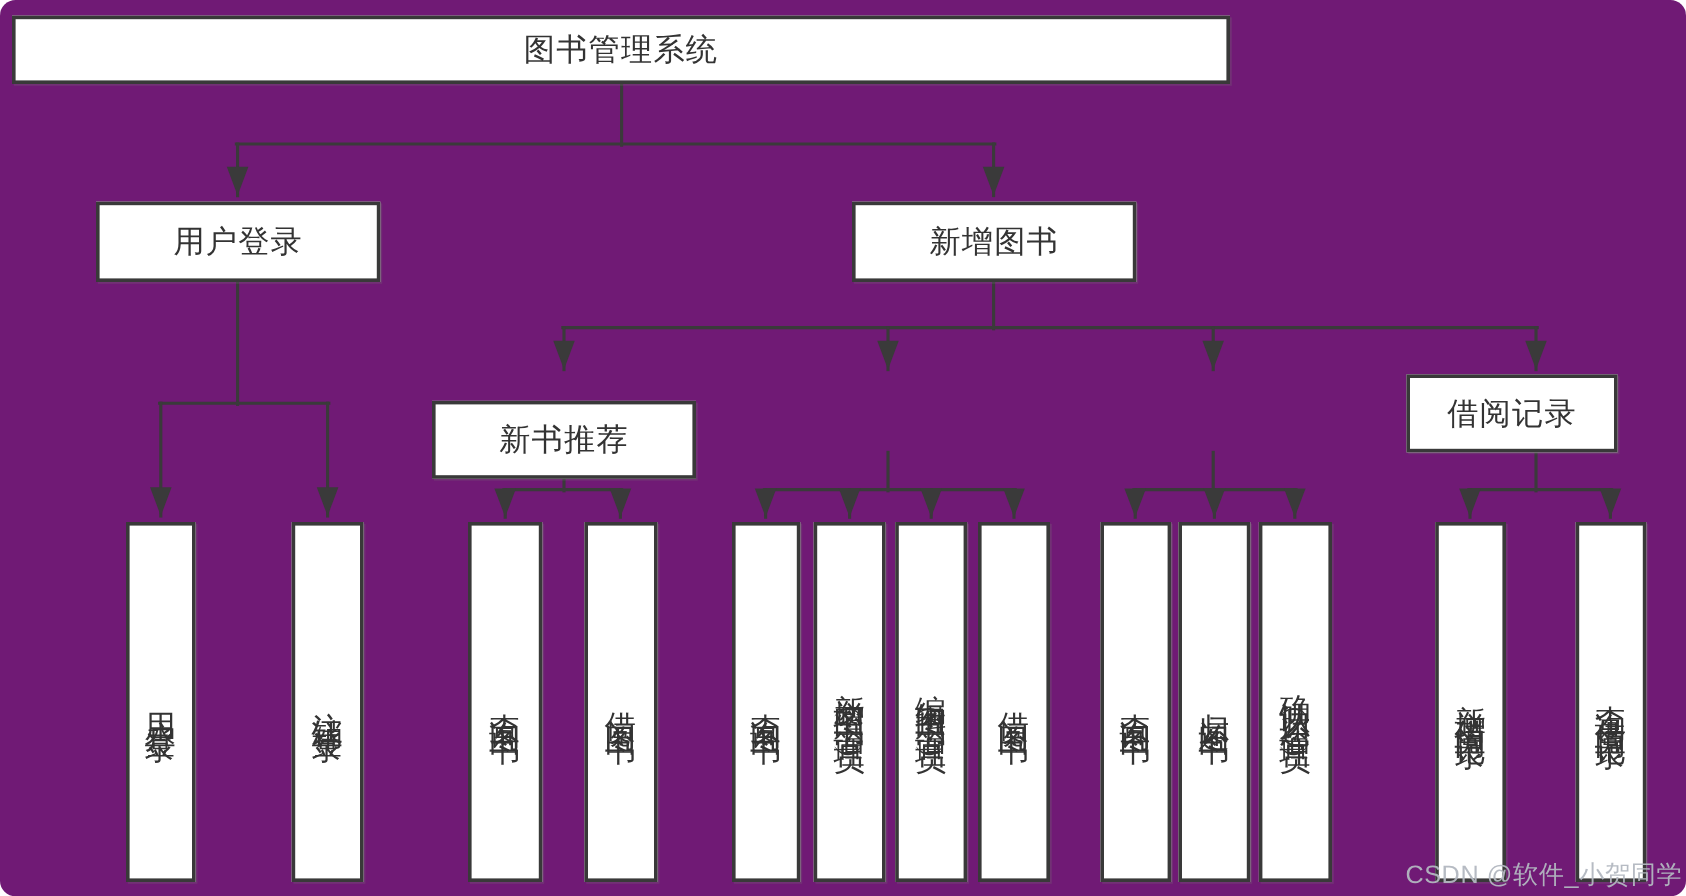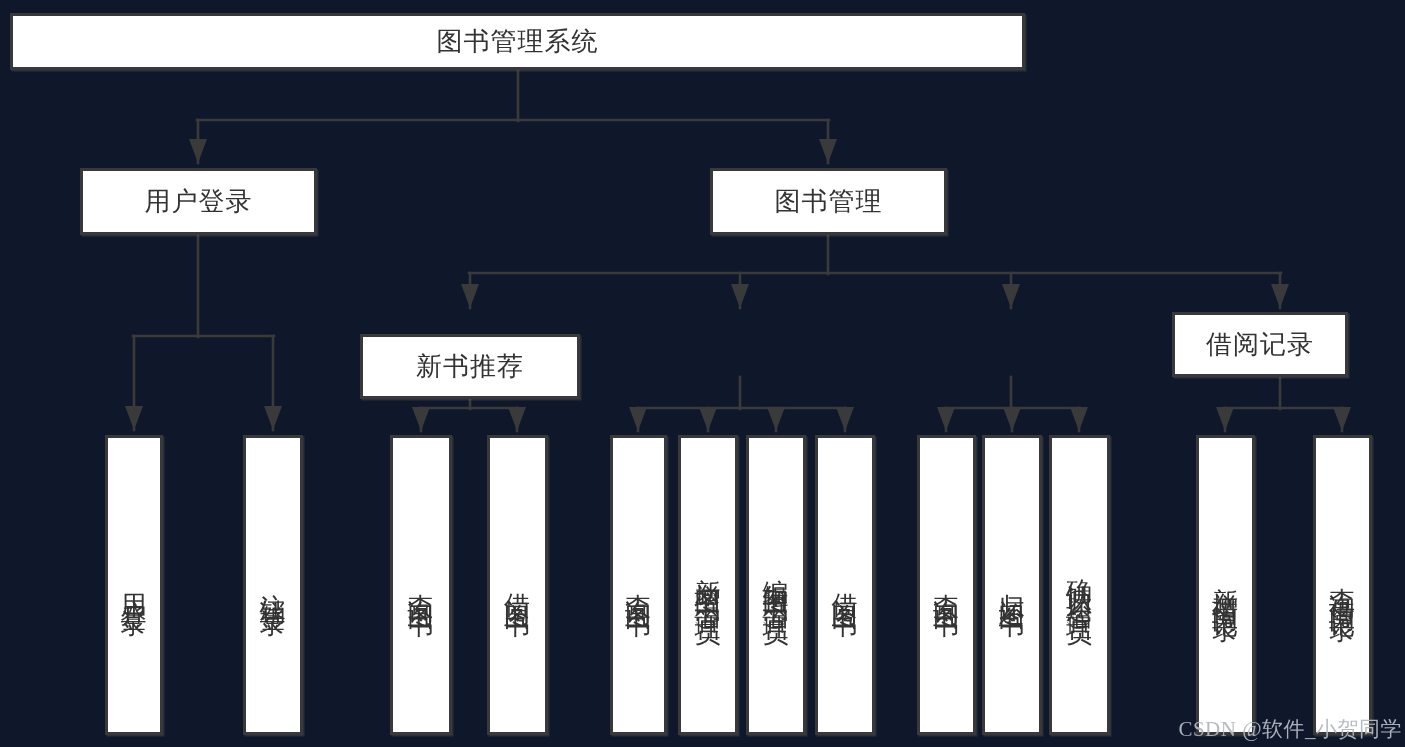--- a/index.html
+++ b/index.html
@@ -1,37 +1,38 @@
 <!DOCTYPE html>
 <html><head>
 <meta charset="utf-8">
 <style>
   html, body { margin:0; padding:0; background:#ffffff; }
   .stage {
     position:relative; width:1405px; height:747px;
-    background:#0f172a; overflow:hidden;
+    background:#701a75; overflow:hidden;
     font-family:"Liberation Sans", sans-serif;
+    border-radius:13px;
   }
   svg.connectors { position:absolute; left:0; top:0; z-index:1; }
   svg.connectors line { stroke:#3a3a3a; stroke-width:2.6; stroke-linecap:square; }
   .node {
     position:absolute; box-sizing:border-box; z-index:2;
     border:3px solid #393939; background:#ffffff; color:#333333;
     display:flex; align-items:center; justify-content:center;
     box-shadow:1.5px 1.5px 0 rgba(120,120,120,0.25);
   }
   .node.h { font-size:26px; letter-spacing:1px; white-space:nowrap; }
   .node.v {
     writing-mode:vertical-rl; text-orientation:mixed;
     font-size:26px; letter-spacing:6px; line-height:1;
   }
   .watermark {
     position:absolute; right:3px; bottom:4px; z-index:6;
     font-size:21px; letter-spacing:0.5px;
-    color:rgba(178,183,192,0.95); white-space:nowrap;font-family:Liberation Serif, serif;
+    color:rgba(178,183,192,0.95); white-space:nowrap;
   }
 </style>
 </head>
 <body>
 
 <div class="stage">
 
   <svg class="connectors" width="1405" height="747" aria-hidden="true">
     <defs>
       <marker id="ah" markerUnits="userSpaceOnUse" markerWidth="26" markerHeight="20" viewBox="0 0 26 20" refX="25" refY="10" orient="auto">
@@ -90,21 +91,21 @@
       <line x1="1280" y1="377" x2="1280" y2="409"></line>
       <line x1="1224" y1="408" x2="1343" y2="408"></line>
       <line x1="1225" y1="408" x2="1225" y2="431" marker-end="url(#ah)"></line>
       <line x1="1342" y1="408" x2="1342" y2="431" marker-end="url(#ah)"></line>
     </g>
   </svg>
 
   <div class="node h" style="left:10px; top:13px; width:1015px; height:57px;">图书管理系统</div>
 
   <div class="node h" style="left:80px; top:168px; width:237px; height:67px;">用户登录</div>
-  <div class="node h" style="left:710px; top:168px; width:237px; height:67px;">图书管理</div>
+  <div class="node h" style="left:710px; top:168px; width:237px; height:67px;">新增图书</div>
 
   <div class="node h" style="left:360px; top:312px; width:220px; height:65px;margin-top:22px;">新书推荐</div>
   <div class="node h" style="left:1172px; top:312px; width:176px; height:65px;">借阅记录</div>
 
   <div class="node v" style="left:105px; top:435px; width:58px; height:300px;">用户登录</div>
   <div class="node v" style="left:243px; top:435px; width:60px; height:300px;">注销登录</div>
 
   <div class="node v" style="left:390px; top:435px; width:62px; height:300px;">查询图书</div>
   <div class="node v" style="left:487px; top:435px; width:61px; height:300px;">借阅图书</div>
 

